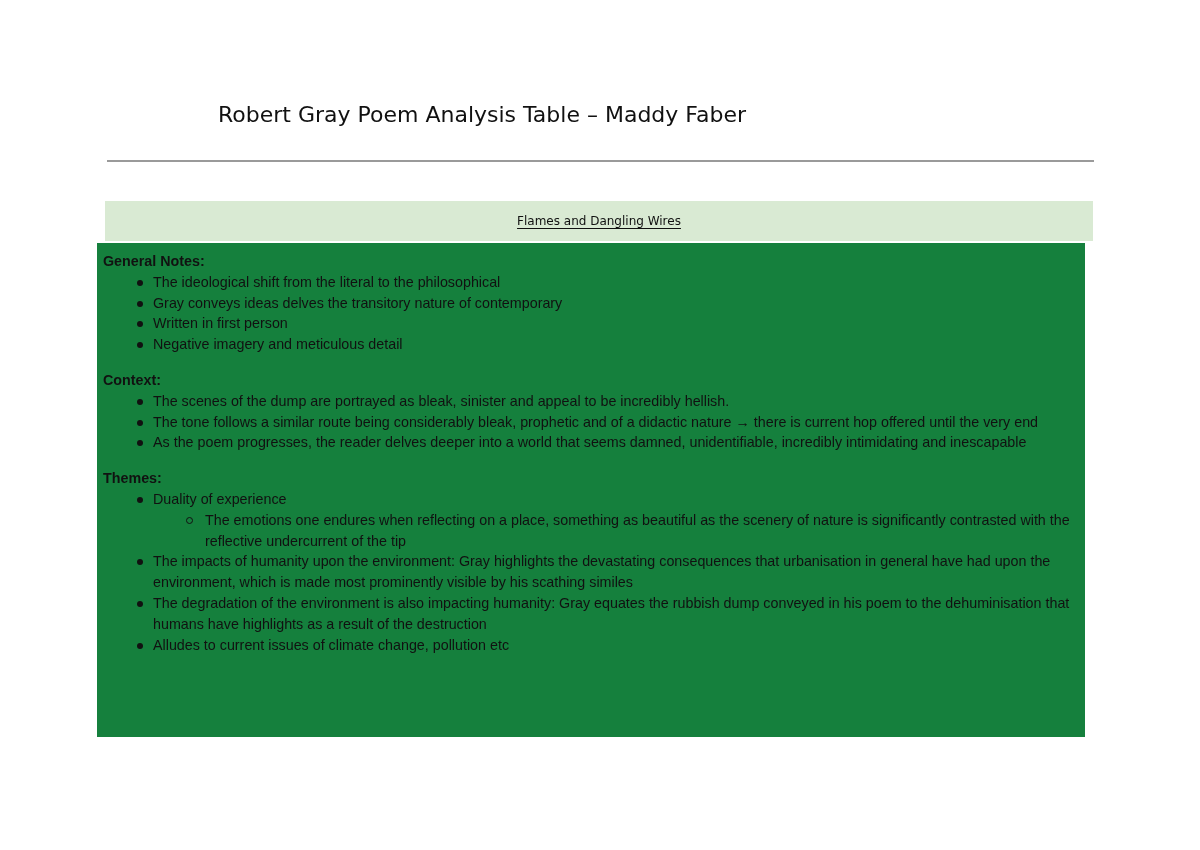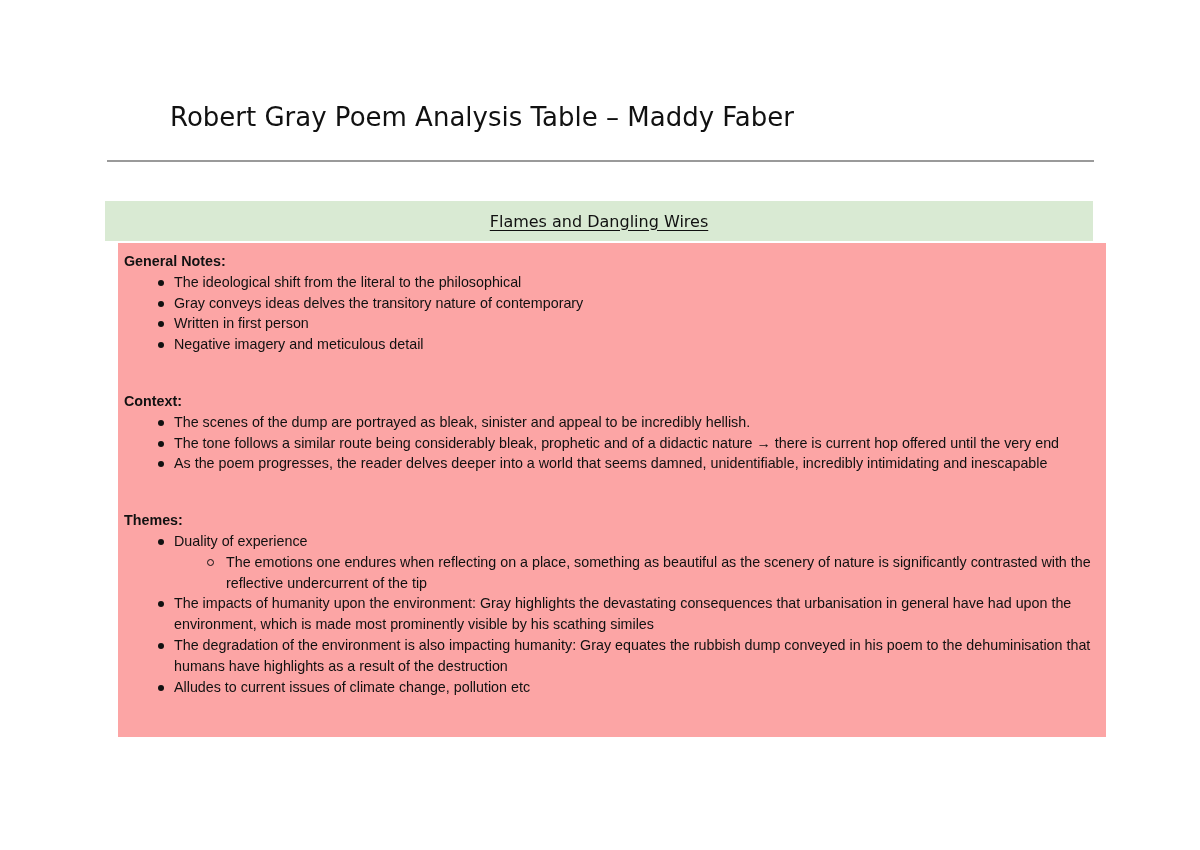--- a/index.html
+++ b/index.html
@@ -1,41 +1,41 @@
 <!DOCTYPE html>
 <html><head>
   <meta charset="utf-8">
   <style>
     html, body { margin: 0; padding: 0; background: #ffffff; }
     body { width: 1200px; height: 850px; position: relative; overflow: hidden; }
     .title {
       position: absolute; left: 0; width: 964px; top: 102px;
       text-align: center; font-family: "DejaVu Sans", sans-serif;
-      font-size: 26px; color: #111; letter-spacing: 0px;
+      font-size: 22px; color: #111; letter-spacing: 0px;
     }
     .rule {
       position: absolute; left: 107px; width: 987px; top: 160px;
       height: 0; border-top: 2px solid #9a9a9a;
     }
     .table-header {
       position: absolute; left: 105px; width: 988px; top: 201px; height: 40px;
       background: #d9ead3; display: flex; align-items: center; justify-content: center;
     }
     .table-header span {
-      font-family: "DejaVu Sans", sans-serif; font-size: 16px; color: #111;
+      font-family: "DejaVu Sans", sans-serif; font-size: 12px; color: #111;
       text-decoration: underline; text-underline-offset: 3px;
     }
     .table-body {
-      position: absolute; left: 118px; width: 988px; top: 243px; height: 494px;
-      background: #fca5a5; box-sizing: border-box; padding: 8px 6px 0 6px;
+      position: absolute; left: 97px; width: 988px; top: 243px; height: 494px;
+      background: #15803d; box-sizing: border-box; padding: 8px 6px 0 6px;
       font-family: "Liberation Sans", sans-serif; font-size: 14.3px; color: #111;
       line-height: 20.8px;
     }
     .section-heading { font-weight: bold; margin: 0; }
-    .section + .section { margin-top: 36px; }
+    .section + .section { margin-top: 15px; }
     ul { margin: 0; padding: 0; list-style: none; }
     li.l1 { position: relative; padding-left: 50px; }
     li.l1::before {
       content: ""; position: absolute; left: 34px; top: 8px;
       width: 6px; height: 6px; border-radius: 50%; background: #111;
     }
     li.l2 { position: relative; padding-left: 102px; }
     li.l2::before {
       content: ""; position: absolute; left: 83px; top: 7px;
       width: 5px; height: 5px; border-radius: 50%; border: 1px solid #111;

